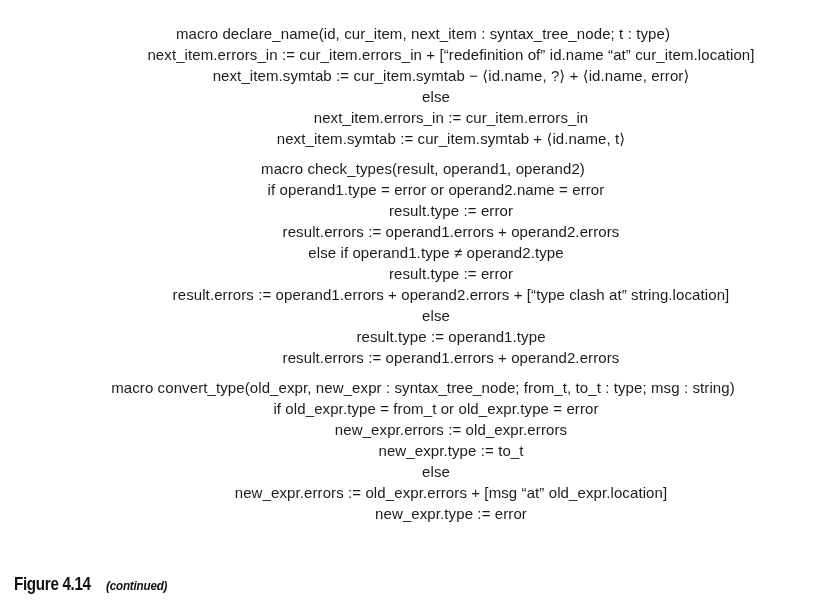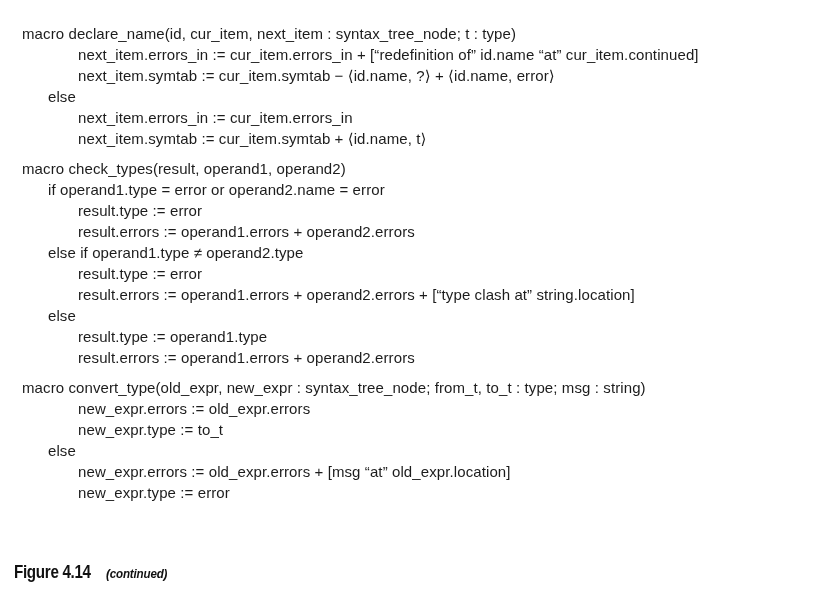--- a/index.html
+++ b/index.html
@@ -10,37 +10,38 @@
   body {
     width: 824px;
     height: 604px;
     overflow: hidden;
     font-family: "Liberation Sans", "DejaVu Sans", sans-serif;
     color: #1c1c1c;
     position: relative;
   }
   .page {
     padding: 23px 0 0 22px;
+    text-align: center;
   }
   .code-section {
     margin-bottom: 9px;
   }
   .code-line {
     font-size: 15px;
     line-height: 21px;
     white-space: pre;
     letter-spacing: 0.1px;
   }
   .ind0 { padding-left: 0; }
   .ind1 { padding-left: 26px; }
   .ind2 { padding-left: 56px; }
   .figure-caption {
     position: absolute;
     left: 14px;
-    bottom: 21px;
+    bottom: 9px;
     white-space: nowrap;
   }
   .caption-label {
     display: inline-block;
     font-weight: 700;
     font-size: 19px;
     letter-spacing: -0.4px;
     transform: scaleX(0.80);
     transform-origin: left bottom;
     color: #111111;
@@ -57,21 +58,21 @@
     color: #111111;
   }
 </style>
 </head>
 <body>
 
 <div class="page">
 
   <div class="code-section">
     <div class="code-line ind0">macro declare_name(id, cur_item, next_item : syntax_tree_node; t : type)</div>
-    <div class="code-line ind2">next_item.errors_in := cur_item.errors_in + [“redefinition of” id.name “at” cur_item.continued]</div>
+    <div class="code-line ind2">next_item.errors_in := cur_item.errors_in + [“redefinition of” id.name “at” cur_item.location]</div>
     <div class="code-line ind2">next_item.symtab := cur_item.symtab − ⟨id.name, ?⟩ + ⟨id.name, error⟩</div>
     <div class="code-line ind1">else</div>
     <div class="code-line ind2">next_item.errors_in := cur_item.errors_in</div>
     <div class="code-line ind2">next_item.symtab := cur_item.symtab + ⟨id.name, t⟩</div>
   </div>
 
   <div class="code-section">
     <div class="code-line ind0">macro check_types(result, operand1, operand2)</div>
     <div class="code-line ind1">if operand1.type = error or operand2.name = error</div>
     <div class="code-line ind2">result.type := error</div>
@@ -79,20 +80,21 @@
     <div class="code-line ind1">else if operand1.type ≠ operand2.type</div>
     <div class="code-line ind2">result.type := error</div>
     <div class="code-line ind2">result.errors := operand1.errors + operand2.errors + [“type clash at” string.location]</div>
     <div class="code-line ind1">else</div>
     <div class="code-line ind2">result.type := operand1.type</div>
     <div class="code-line ind2">result.errors := operand1.errors + operand2.errors</div>
   </div>
 
   <div class="code-section">
     <div class="code-line ind0">macro convert_type(old_expr, new_expr : syntax_tree_node; from_t, to_t : type; msg : string)</div>
+    <div class="code-line ind1">if old_expr.type = from_t or old_expr.type = error</div>
     <div class="code-line ind2">new_expr.errors := old_expr.errors</div>
     <div class="code-line ind2">new_expr.type := to_t</div>
     <div class="code-line ind1">else</div>
     <div class="code-line ind2">new_expr.errors := old_expr.errors + [msg “at” old_expr.location]</div>
     <div class="code-line ind2">new_expr.type := error</div>
   </div>
 
 </div>
 
 <div class="figure-caption">

